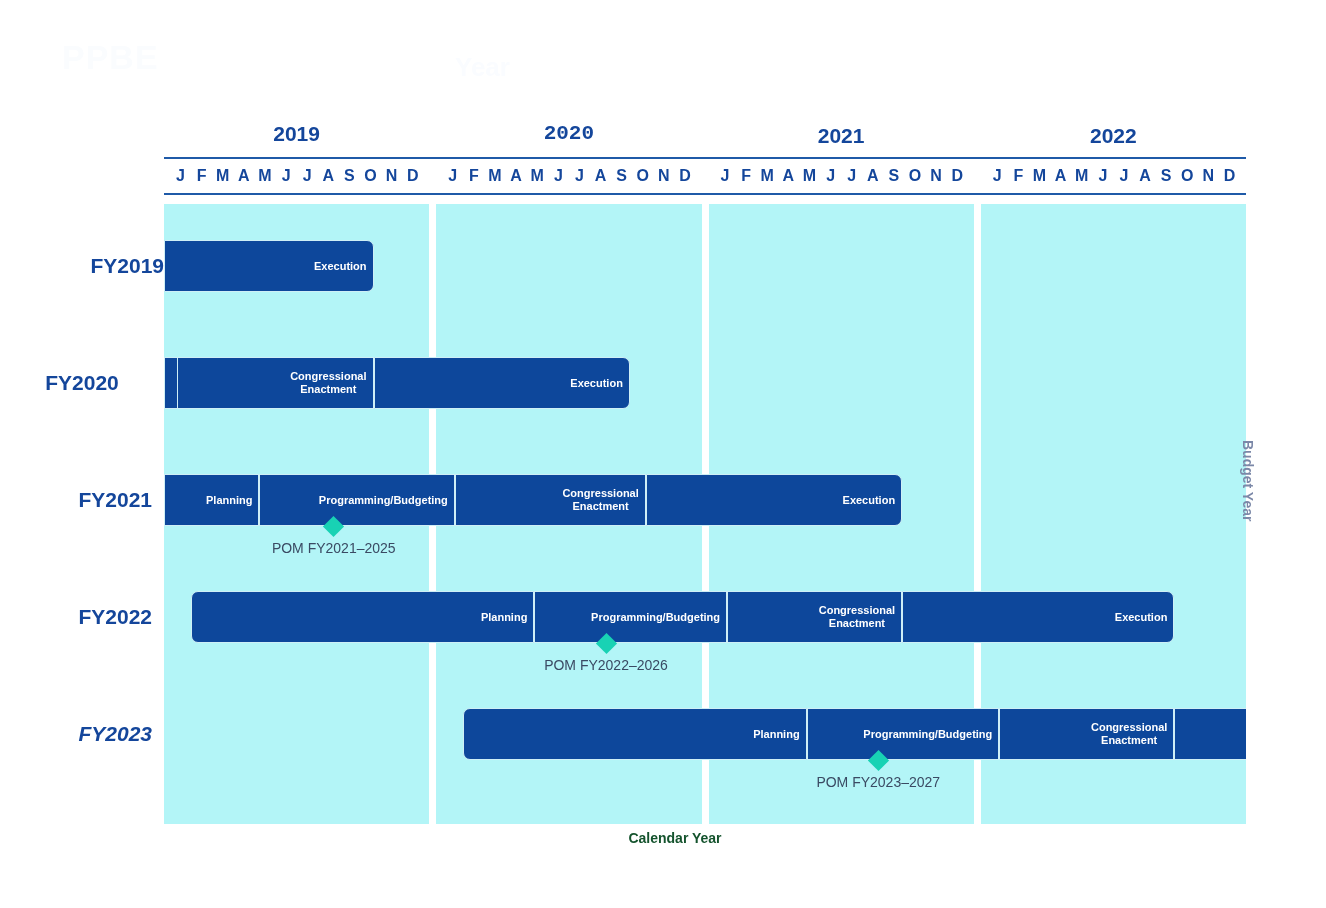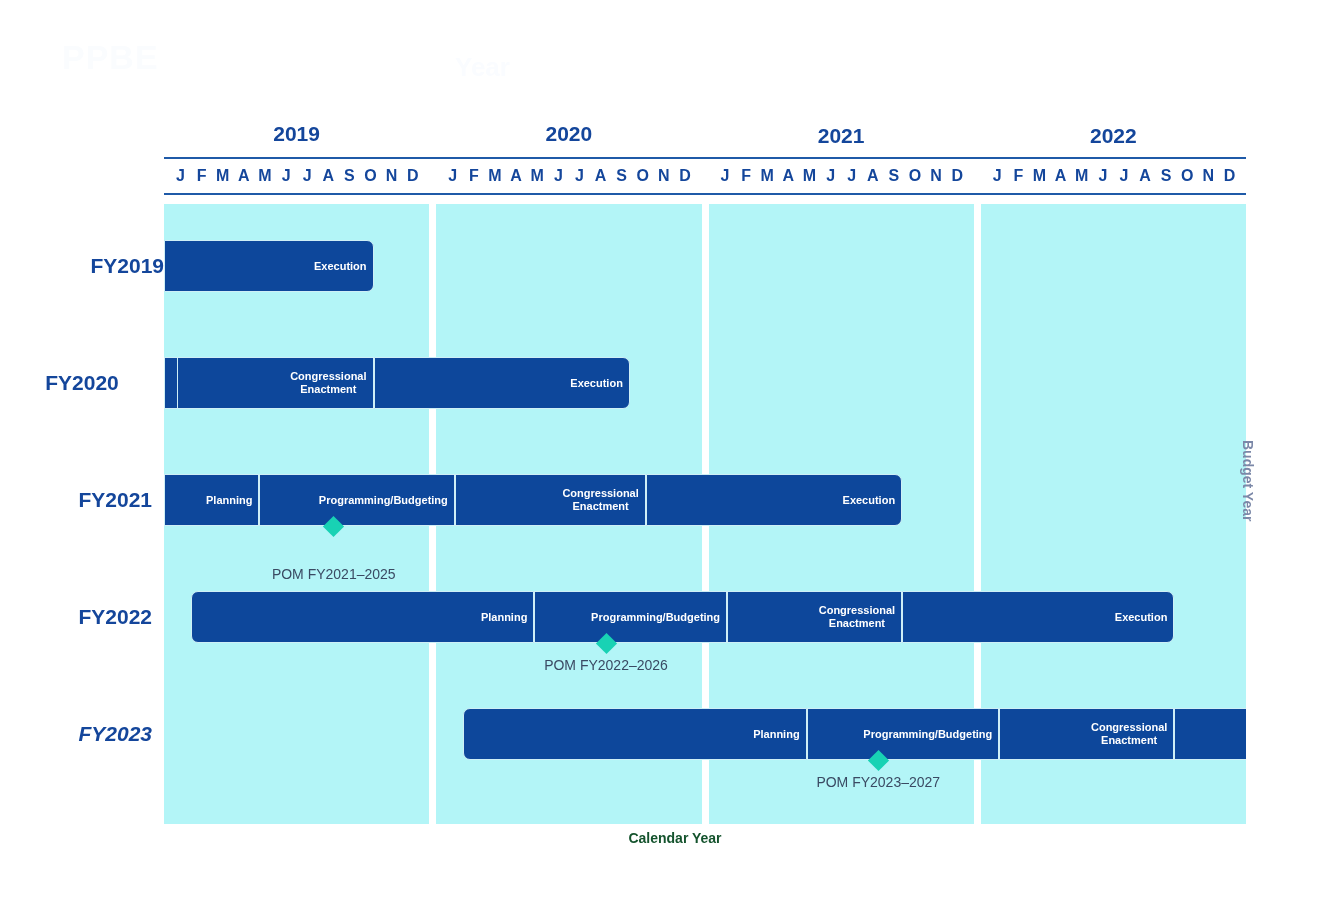--- a/index.html
+++ b/index.html
@@ -188,21 +188,21 @@
 </head>
 <body>
 
 <div id="ghost-title">PPBE</div>
 <div id="ghost-subtitle">Year</div>
 
 <div id="chart">
 
   <div id="year-header">
       <div class="year-label" style="left: 152px; width: 265.25px; top: 122px;">2019</div>
-      <div class="year-label" style="left: 424.25px; width: 265.25px; top: 122px;">2020</div>
+      <div class="year-label" style="left: 424.25px; width: 265.25px; top: 122px; font-family: Liberation Mono, monospace;">2020</div>
       <div class="year-label" style="left: 696.5px; width: 265.25px; top: 124px;">2021</div>
       <div class="year-label" style="left: 968.75px; width: 265.25px; top: 124px; text-align: center;">2022</div>
     </div>
 
   <div id="axis-rule-top" class="axis-rule"></div>
   <div id="month-header">
       <div class="month-row" style="left: 158px; width: 253.25px;">
         <span class="month-tick">J</span>
         <span class="month-tick">F</span>
         <span class="month-tick">M</span>
@@ -327,21 +327,21 @@
             <span class="bar-text">Programming/Budgeting</span>
           </div>
           <div class="bar flat-l flat-r" style="left: 835.317px; width: 175.065px;">
             <span class="bar-text">Congressional<br>Enactment</span>
           </div>
           <div class="bar flat-l flat-r" style="left: 1010.38px; width: 265.25px;"></div>
         </div>
       </div>
     <div id="pom-layer">
         <div class="pom-marker" style="left: 162.26px; top: 315px;"></div>
-        <div class="pom-label" style="left: 169.76px; top: 336px; margin-top: 26px;">POM FY2021–2025</div>
+        <div class="pom-label" style="left: 169.76px; top: 336px;">POM FY2021–2025</div>
         <div class="pom-marker" style="left: 434.51px; top: 432px;"></div>
         <div class="pom-label" style="left: 442.01px; top: 453px;">POM FY2022–2026</div>
         <div class="pom-marker" style="left: 706.76px; top: 549px;"></div>
         <div class="pom-label" style="left: 714.26px; top: 570px;">POM FY2023–2027</div>
       </div>
   </div>
 
   <div id="x-axis-title">Calendar Year</div>
   <div id="y-axis-title">Budget Year</div>
 </div>

